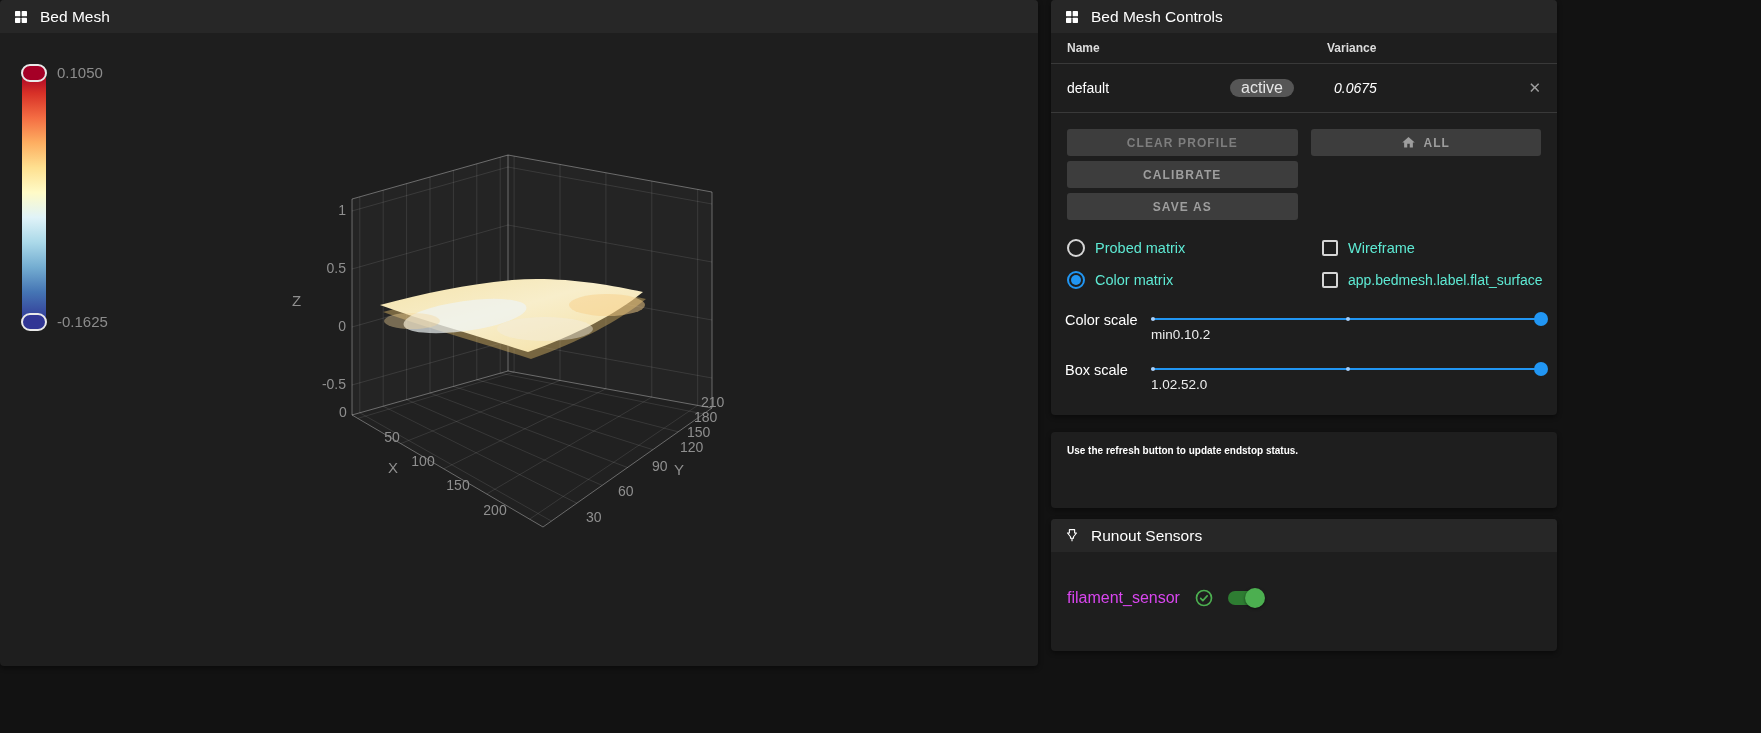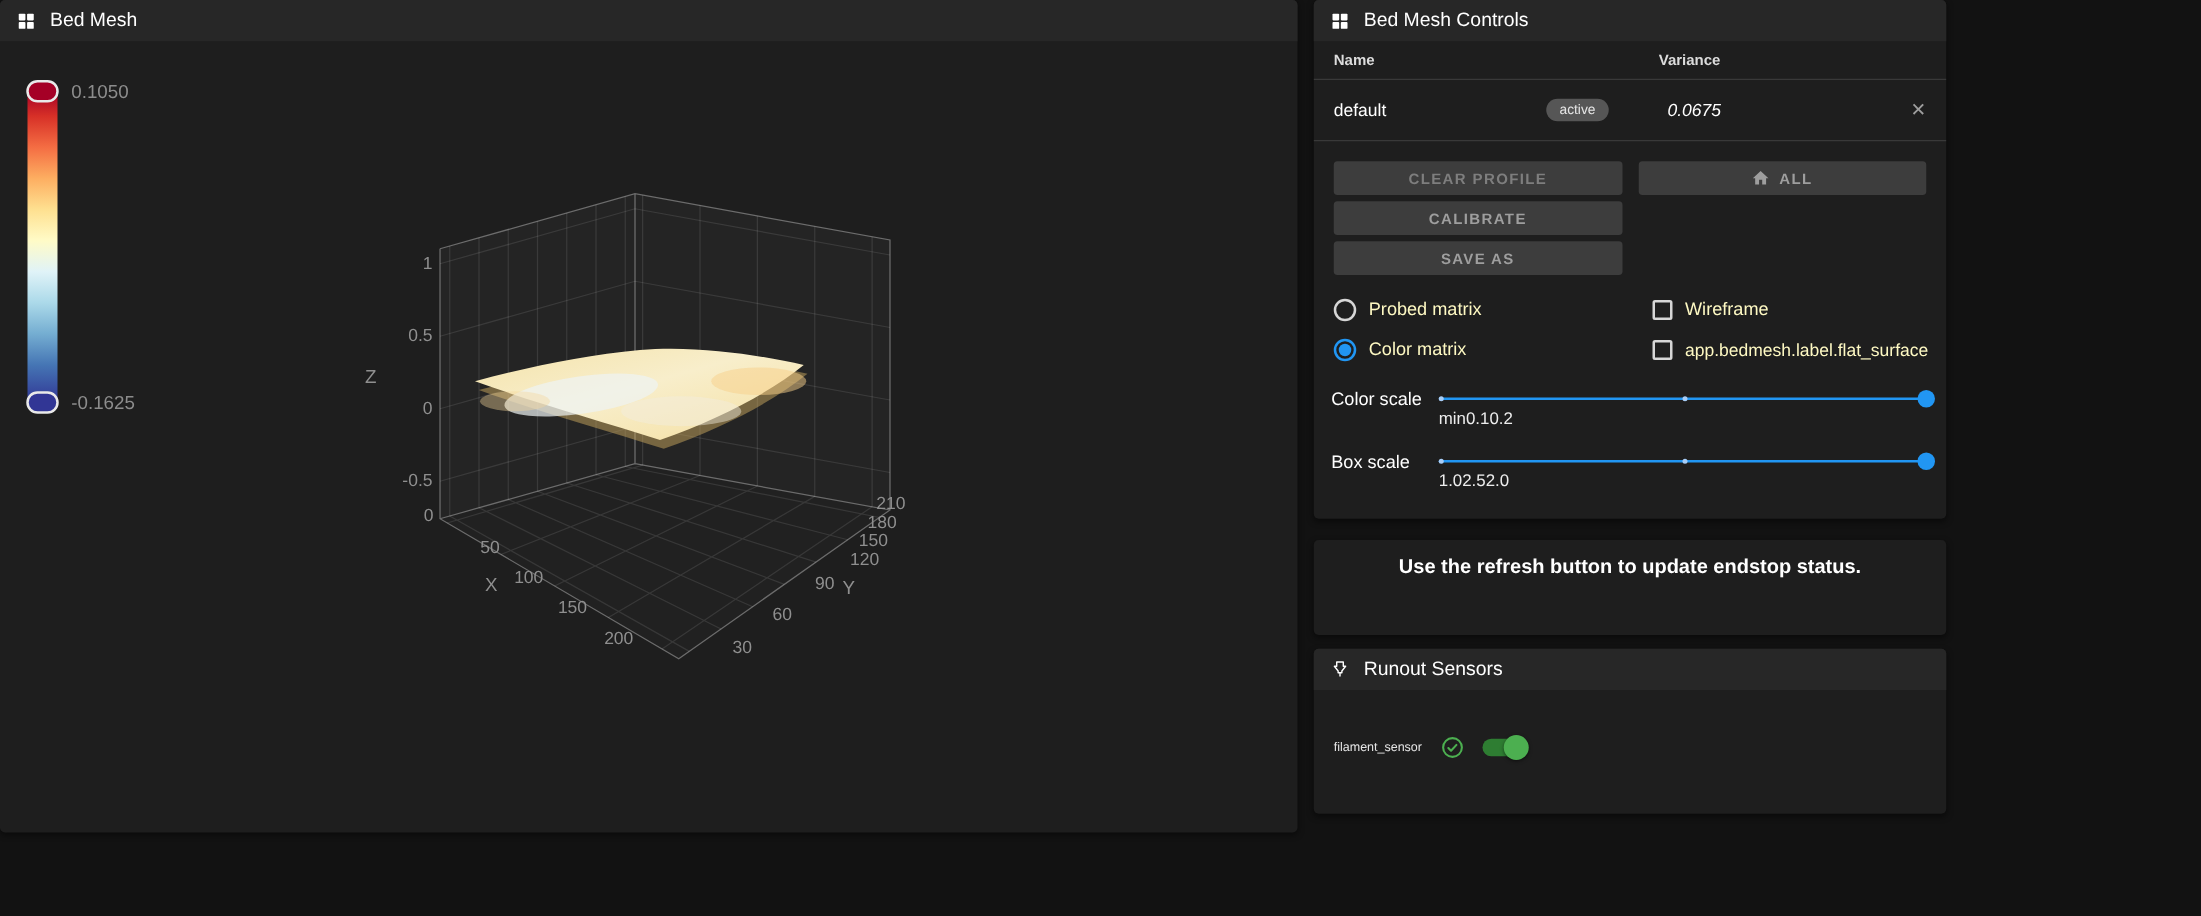--- a/index.html
+++ b/index.html
@@ -18,49 +18,49 @@
   .grid{stroke:rgba(255,255,255,0.10);stroke-width:1;fill:none;}
   .edges{stroke:rgba(255,255,255,0.34);stroke-width:1;fill:none;}
   
   #controls-card{left:1051px;top:0;width:506px;height:415px;}
   #endstops-card{left:1051px;top:432px;width:506px;height:76px;}
   #runout-card{left:1051px;top:519px;width:506px;height:132px;}
   .tbl-head{height:30px;display:grid;grid-template-columns:260px 1fr 46px;align-items:center;
     padding:0 16px;font-size:12px;font-weight:700;color:#dcdcdc;border-bottom:1px solid rgba(255,255,255,.12);}
   .tbl-row{height:48px;display:grid;grid-template-columns:130px 130px 1fr 30px;align-items:center;
     padding:0 16px;font-size:14px;color:#fff;border-bottom:1px solid rgba(255,255,255,.12);}
-  .chip{justify-self:center;background:#565656;color:#e6e6e6;font-size:11px;padding:2px 11px;
+  .chip{justify-self:center;background:#565656;color:#e6e6e6;font-size:16px;padding:2px 11px;
     border-radius:11px;line-height:14px;}
   .variance-cell{padding-left:7px;font-style:italic;}
   .close-x{justify-self:end;color:#9e9e9e;font-size:15px;cursor:pointer;}
   .btn-grid{margin:16px 16px 0;display:grid;grid-template-columns:1fr 1fr;column-gap:13px;row-gap:5px;}
   .btn{height:27px;background:#3d3d3d;border:none;border-radius:3px;color:#9e9e9e;font-size:12px;
     font-weight:700;letter-spacing:1.1px;font-family:inherit;display:flex;align-items:center;
     justify-content:center;gap:7px;cursor:pointer;}
   .btn.dim{color:#7e7e7e;}
   .opt-grid{margin:16px 16px 0;display:grid;grid-template-columns:255px 1fr;row-gap:8px;}
   .opt{display:flex;align-items:center;gap:10px;height:24px;cursor:pointer;}
-  .opt-label{color:#fef9c3;font-size:14.5px;}
+  .opt-label{color:#5eead4;font-size:14.5px;}
   .radio{width:18px;height:18px;border:2px solid #d6d6d6;border-radius:50%;box-sizing:border-box;
     position:relative;flex:0 0 auto;}
   .radio.on{border-color:#2196f3;}
   .radio.on::after{content:"";position:absolute;left:2px;top:2px;width:10px;height:10px;border-radius:50%;
     background:#2196f3;}
   .checkbox{width:16px;height:16px;border:2px solid #d6d6d6;border-radius:2px;box-sizing:border-box;flex:0 0 auto;}
   .slider-row{display:flex;margin:14px 16px 0 14px;}
   .slider-label{width:86px;color:#fff;font-size:14.5px;padding-top:6px;flex:0 0 auto;}
   .slider{flex:1;position:relative;padding-top:12px;}
   .track{height:2px;background:#2196f3;border-radius:1px;position:relative;}
   .tickdot{position:absolute;top:-1px;width:4px;height:4px;border-radius:50%;background:#a8cdf6;}
   .thumb{position:absolute;right:-7px;top:-6px;width:14px;height:14px;border-radius:50%;background:#2196f3;}
   .tick-labels{display:flex;justify-content:flex-start;margin-top:7px;font-size:13.5px;color:#ededed;}
-  .endstop-msg{padding:13px 4px;font-size:16px;font-weight:700;color:#fff;text-align:center;}
+  .endstop-msg{padding:13px 16px;font-size:10px;font-weight:700;color:#fff;}
   .refresh{color:#c0c0c0;font-size:18px;cursor:pointer;line-height:1;}
   .sensor-row{display:flex;align-items:center;gap:14px;padding:36px 16px 0;}
-  .sensor-name{color:#e5e5e5;font-size:10px;}
+  .sensor-name{color:#d946ef;font-size:16px;}
   .switch{position:relative;width:34px;height:14px;border-radius:7px;background:#2e7d32;cursor:pointer;}
   .switch .knob{position:absolute;right:-3px;top:-3px;width:20px;height:20px;border-radius:50%;
     background:#4caf50;box-shadow:0 1px 3px rgba(0,0,0,.5);}
 </style>
 </head>
 <body>
 
 <div class="card" id="bedmesh-card">
   <div class="card-header">
     <span class="hicon">

